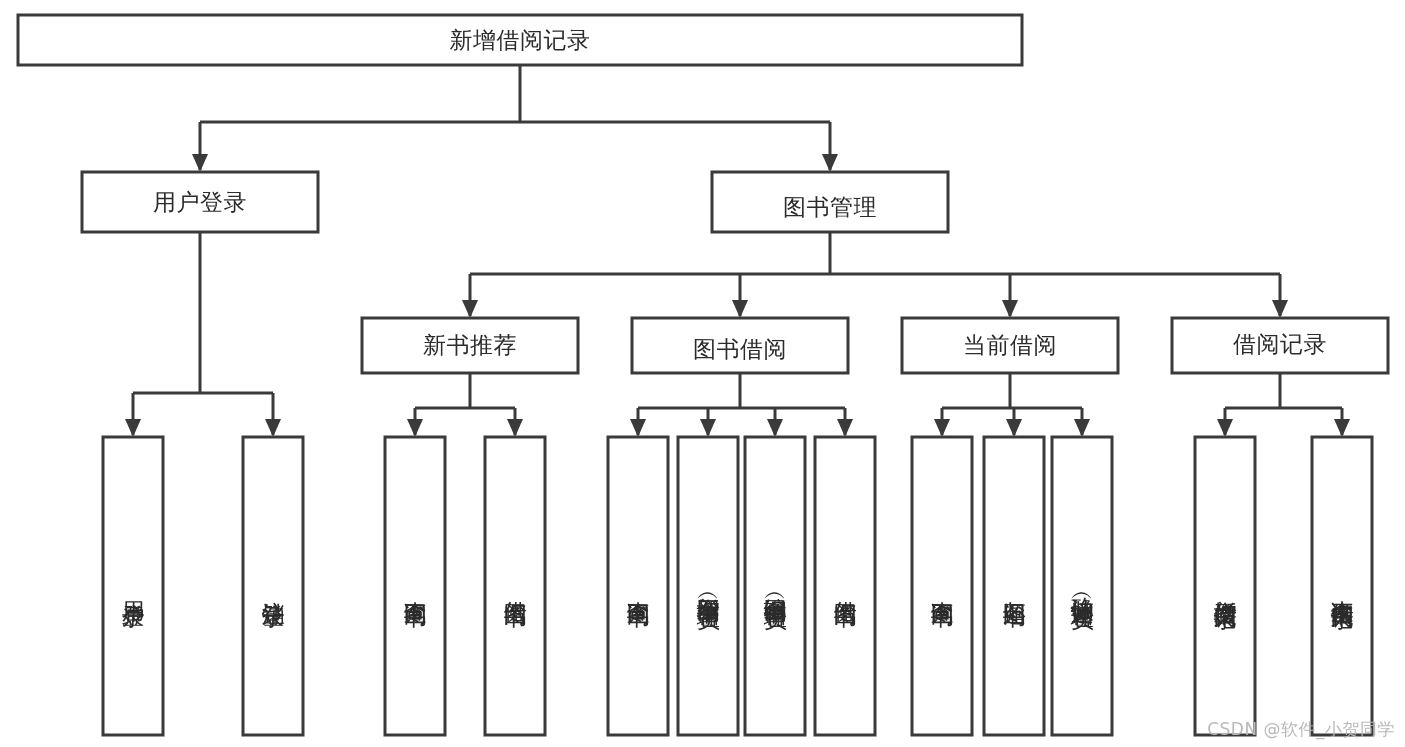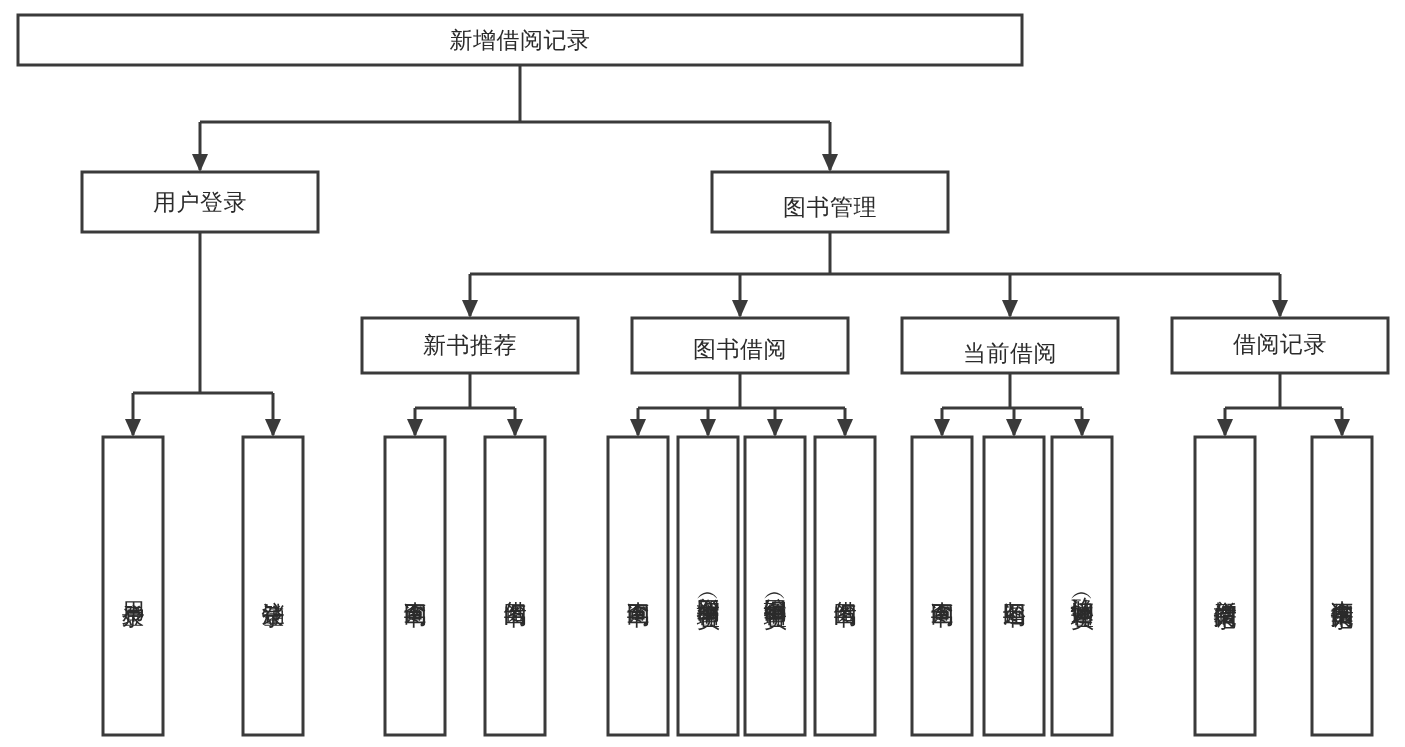--- a/index.html
+++ b/index.html
@@ -162,21 +162,21 @@
       </div>
       <div class="hlabel-wrap" style="left: 712px; top: 172px; width: 236px; height: 70px;">
         <span class="hlabel-text">图书管理</span>
       </div>
       <div class="hlabel-wrap" style="left: 362px; top: 318px; width: 216px; height: 55px;">
         <span class="hlabel-text">新书推荐</span>
       </div>
       <div class="hlabel-wrap" style="left: 632px; top: 318px; width: 216px; height: 63px;">
         <span class="hlabel-text">图书借阅</span>
       </div>
-      <div class="hlabel-wrap" style="left: 902px; top: 318px; width: 216px; height: 55px; margin-top: 8px;">
+      <div class="hlabel-wrap" style="left: 902px; top: 318px; width: 216px; height: 55px;">
         <span class="hlabel-text">当前借阅</span>
       </div>
       <div class="hlabel-wrap" style="left: 1172px; top: 318px; width: 216px; height: 53px;">
         <span class="hlabel-text">借阅记录</span>
       </div>
       <div class="vlabel-wrap" style="left: 103px; top: 437px; width: 60px; height: 298px;">
         <span class="vlabel-text" style="font-size: 23px; letter-spacing: 1.5px;">用户登录</span>
       </div>
       <div class="vlabel-wrap" style="left: 243px; top: 437px; width: 60px; height: 298px;">
         <span class="vlabel-text" style="font-size: 23px; letter-spacing: 1.5px;">注销登录</span>
@@ -209,13 +209,14 @@
         <span class="vlabel-text" style="font-size: 23px; letter-spacing: 1.5px;">确认归还（管理员）</span>
       </div>
       <div class="vlabel-wrap" style="left: 1195px; top: 437px; width: 60px; height: 298px;">
         <span class="vlabel-text" style="font-size: 23px; letter-spacing: 1.5px;">新增借阅记录</span>
       </div>
       <div class="vlabel-wrap" style="left: 1312px; top: 437px; width: 60px; height: 298px;">
         <span class="vlabel-text" style="font-size: 23px; letter-spacing: 1.5px;">查询借阅记录</span>
       </div>
     </div>
 
+  <div id="watermark">CSDN @软件_小贺同学</div>
 </div>
 
 </body></html>

